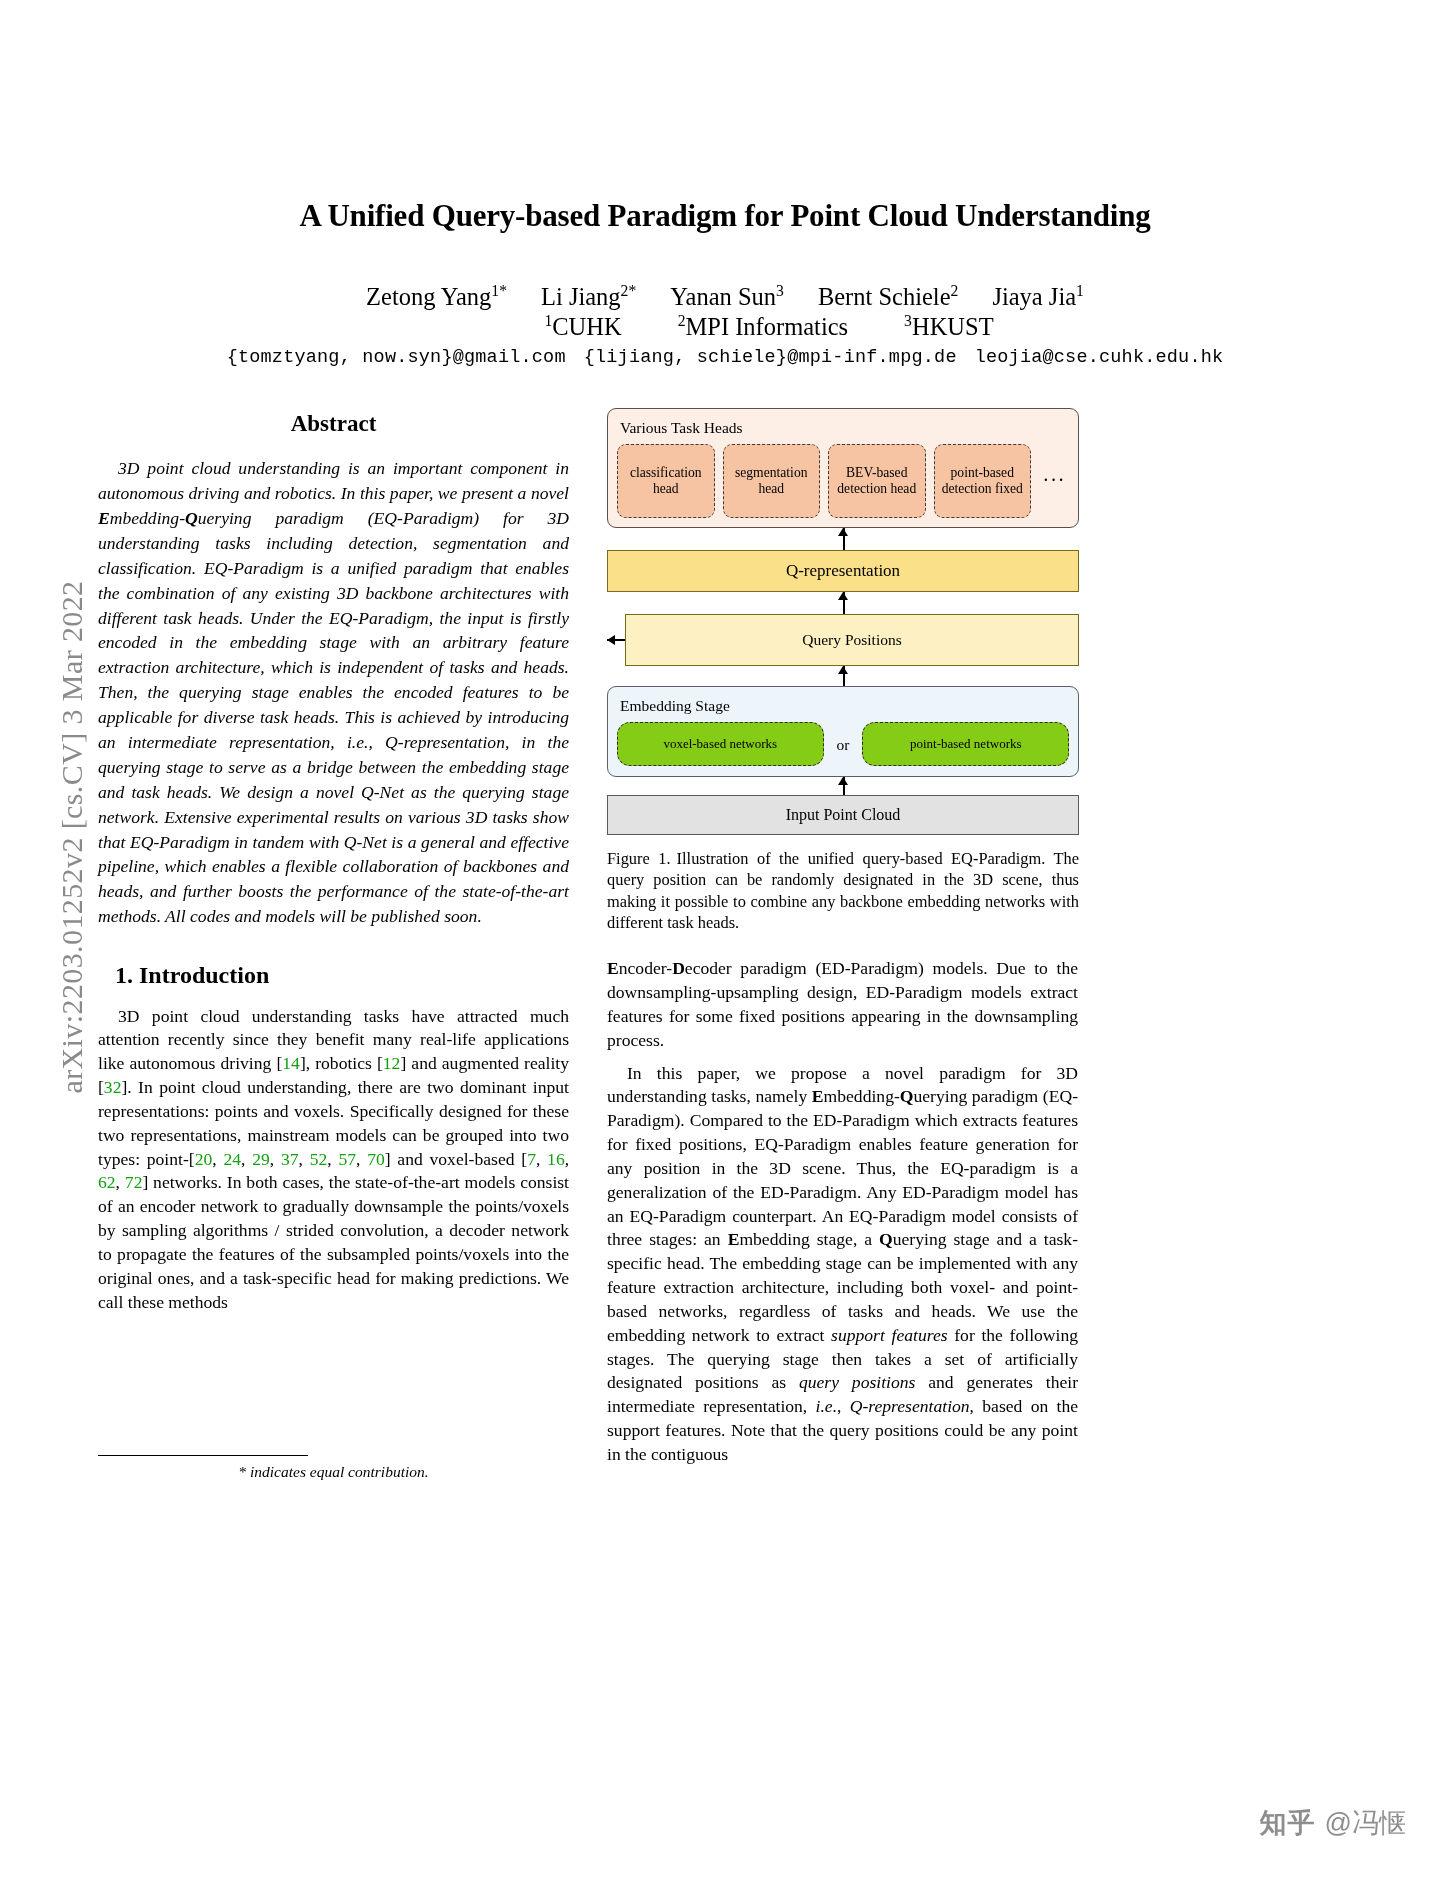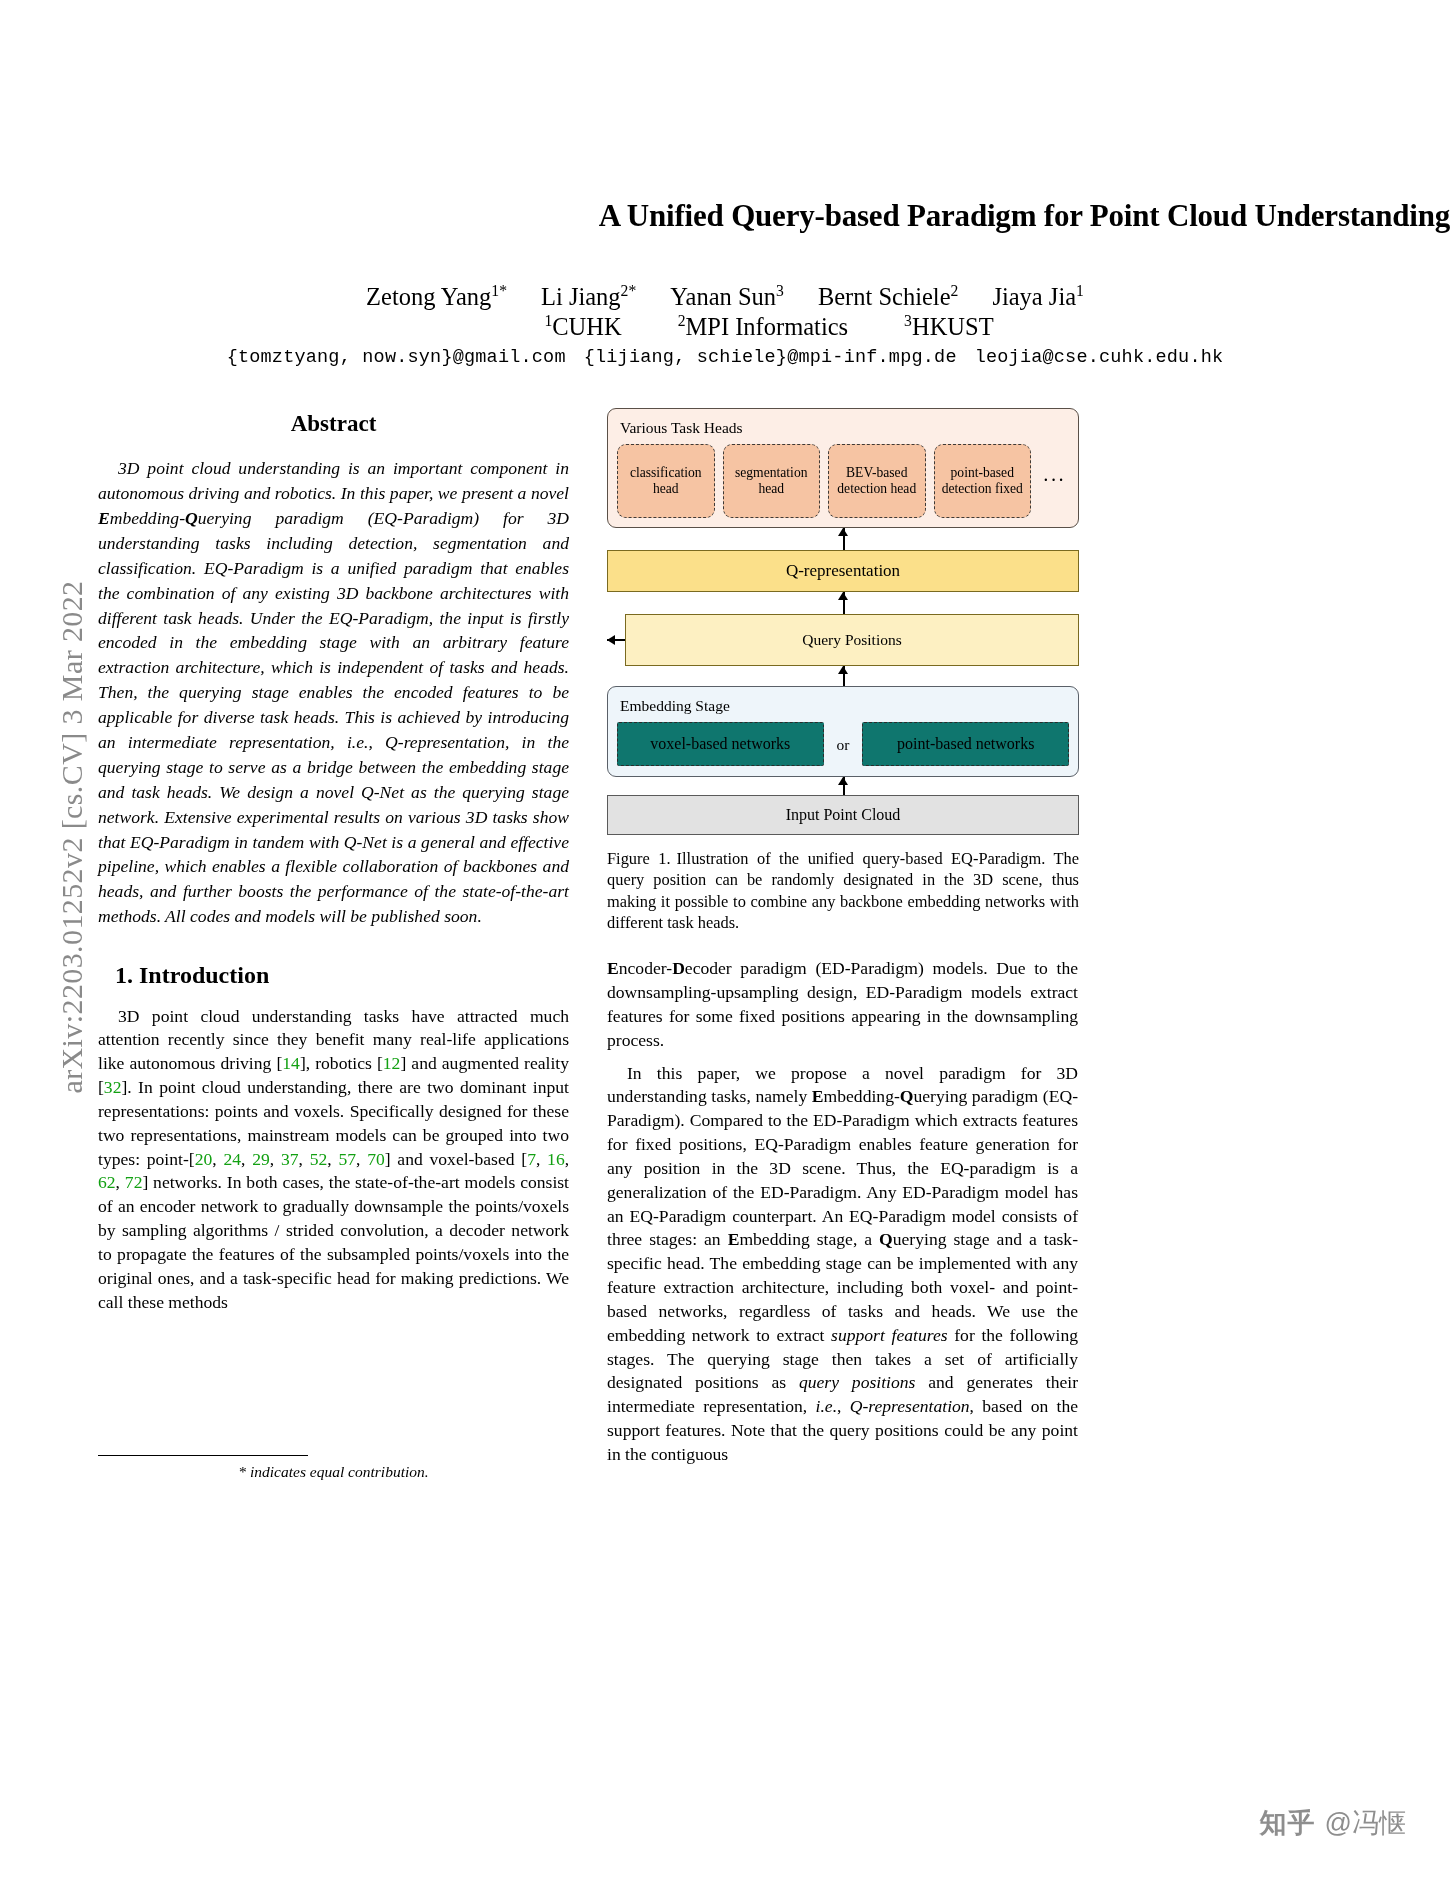--- a/index.html
+++ b/index.html
@@ -24,21 +24,21 @@
     font-size:30px;
     letter-spacing:.4px;
     color:#8a8a8a;
     white-space:nowrap;
     text-align:center;
   }
 
   
   #title{
     position:absolute; left:0; top:198px; width:1450px;
-    text-align:right;
+    text-align:center;
     font-size:31px; font-weight:bold;
     letter-spacing:-.2px;
   }
   #authors{
     position:absolute; left:0; top:283px; width:1450px;
     text-align:center; font-size:24.5px;
   }
   #authors .au{margin:0 17px; white-space:nowrap;}
   sup{font-size:.64em; vertical-align:super; line-height:0;}
   #affils{
@@ -161,24 +161,24 @@
 
   .embed{
     border:1.6px solid #5a6068;border-radius:9px;
     background:#eef5fa;
     padding:7px 9px 10px 9px;
   }
   .embed .lbl{font-size:15.5px;margin:1px 0 6px 3px;}
   .embed-row{display:flex;align-items:center;gap:10px;}
   .net{
     flex:1 1 0;
-    border:1.5px dashed #2b2b2b;border-radius:2px;
-    background:#0f766e;
+    border:1.5px dashed #2b2b2b;border-radius:13px;
+    background:#84cc16;
     height:42px;display:flex;align-items:center;justify-content:center;
-    font-size:16px;
+    font-size:13px;
   }
   .orlbl{font-size:15.5px;padding:0 3px;}
 
   .inputpc{
     border:1.4px solid #5a5a5a;
     background:#e2e2e2;
     height:40px;display:flex;align-items:center;justify-content:center;font-size:16px;
   }
 
   #fig-caption{

